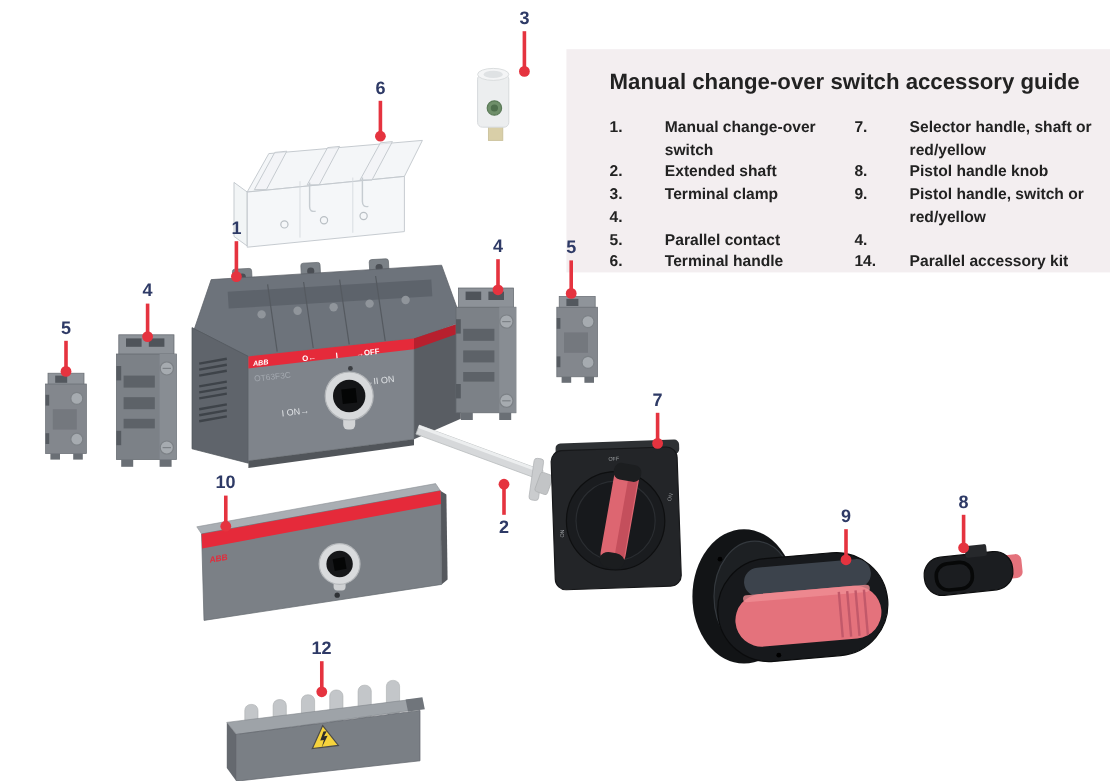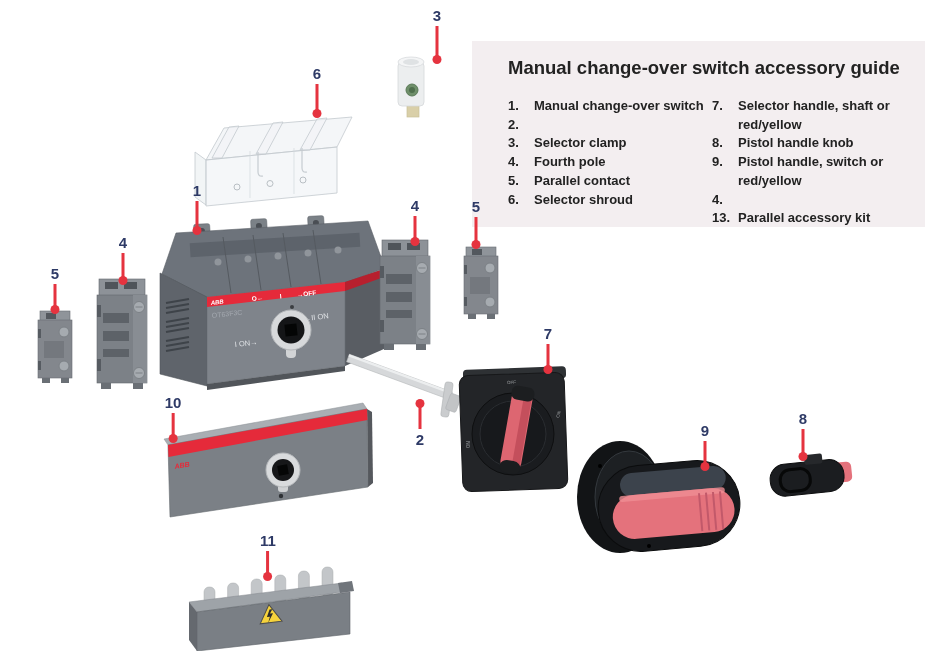--- a/index.html
+++ b/index.html
@@ -20,21 +20,21 @@
   .legend{position:absolute;left:472px;top:41px;width:492px;height:186px;
           background:var(--legend-bg);padding:16px 20px 14px 36px;}
   .legend h1{margin:0 0 18px 0;font-size:18.5px;font-weight:700;letter-spacing:0;
              color:var(--ink);white-space:nowrap;}
   .legend .cols{display:flex;}
   .legend ul{list-style:none;margin:0;padding:0;}
   .legend .col1{width:204px;flex:none;}
   .legend .col2{flex:1;}
   .li{display:flex;font-size:13px;font-weight:700;color:var(--ink);line-height:1.44;}
   .li .n{width:26px;flex:none;}
-  .li .t{flex:1;}
+  .li .t{flex:1;margin-left:20px;}
 
   
   .callout{position:absolute;display:flex;flex-direction:column;align-items:center;
            transform:translateX(-50%);}
   .callout .num{font-size:15px;font-weight:700;color:var(--navy);line-height:1;}
   .callout .line{width:3px;background:var(--red);margin-top:3px;}
   .callout .dot{width:9px;height:9px;border-radius:50%;background:var(--red);margin-top:-1px;}
   .callout.up{flex-direction:column-reverse;}
   .callout.up .line{margin-top:-1px;margin-bottom:3px;}
   .callout.up .dot{margin-top:0;}
@@ -258,56 +258,56 @@
   <section class="legend">
     <h1>Manual change-over switch accessory guide</h1>
     <div class="cols">
       <ul class="col1">
         <li class="li">
             <span class="n">1.</span>
             <span class="t">Manual change-over switch</span>
           </li>
         <li class="li">
             <span class="n">2.</span>
+            <span class="t">Extended shaft</span>
           </li>
         <li class="li">
             <span class="n">3.</span>
-            <span class="t">Selector clamp</span>
+            <span class="t">Terminal clamp</span>
           </li>
         <li class="li">
             <span class="n">4.</span>
-            <span class="t">Fourth pole</span>
           </li>
         <li class="li">
             <span class="n">5.</span>
             <span class="t">Parallel contact</span>
           </li>
         <li class="li">
             <span class="n">6.</span>
-            <span class="t">Selector shroud</span>
+            <span class="t">Terminal handle</span>
           </li>
       </ul>
       <ul class="col2">
         <li class="li">
             <span class="n">7.</span>
             <span class="t">Selector handle, shaft or red/yellow</span>
           </li>
         <li class="li">
             <span class="n">8.</span>
             <span class="t">Pistol handle knob</span>
           </li>
         <li class="li">
             <span class="n">9.</span>
             <span class="t">Pistol handle, switch or red/yellow</span>
           </li>
         <li class="li">
             <span class="n">4.</span>
           </li>
         <li class="li">
-            <span class="n">13.</span>
+            <span class="n">14.</span>
             <span class="t">Parallel accessory kit</span>
           </li>
       </ul>
     </div>
   </section>
 
   <div class="callout" style="left:197px;top:183px">
     <span class="num">1</span>
       <span class="line" style="height:26px"></span>
       <span class="dot"></span>
@@ -355,24 +355,24 @@
   <div class="callout" style="left:803px;top:411px">
     <span class="num">8</span>
       <span class="line" style="height:24px"></span>
       <span class="dot"></span>
   </div>
   <div class="callout" style="left:705px;top:423px">
     <span class="num">9</span>
       <span class="line" style="height:22px"></span>
       <span class="dot"></span>
   </div>
-  <div class="callout" style="left:173px;top:395px">
+  <div class="callout" style="left:188px;top:395px">
     <span class="num">10</span>
       <span class="line" style="height:22px"></span>
       <span class="dot"></span>
   </div>
   <div class="callout" style="left:268px;top:533px">
-    <span class="num">11</span>
+    <span class="num">12</span>
       <span class="line" style="height:22px"></span>
       <span class="dot"></span>
   </div>
 
 </div>
 
 </body></html>

